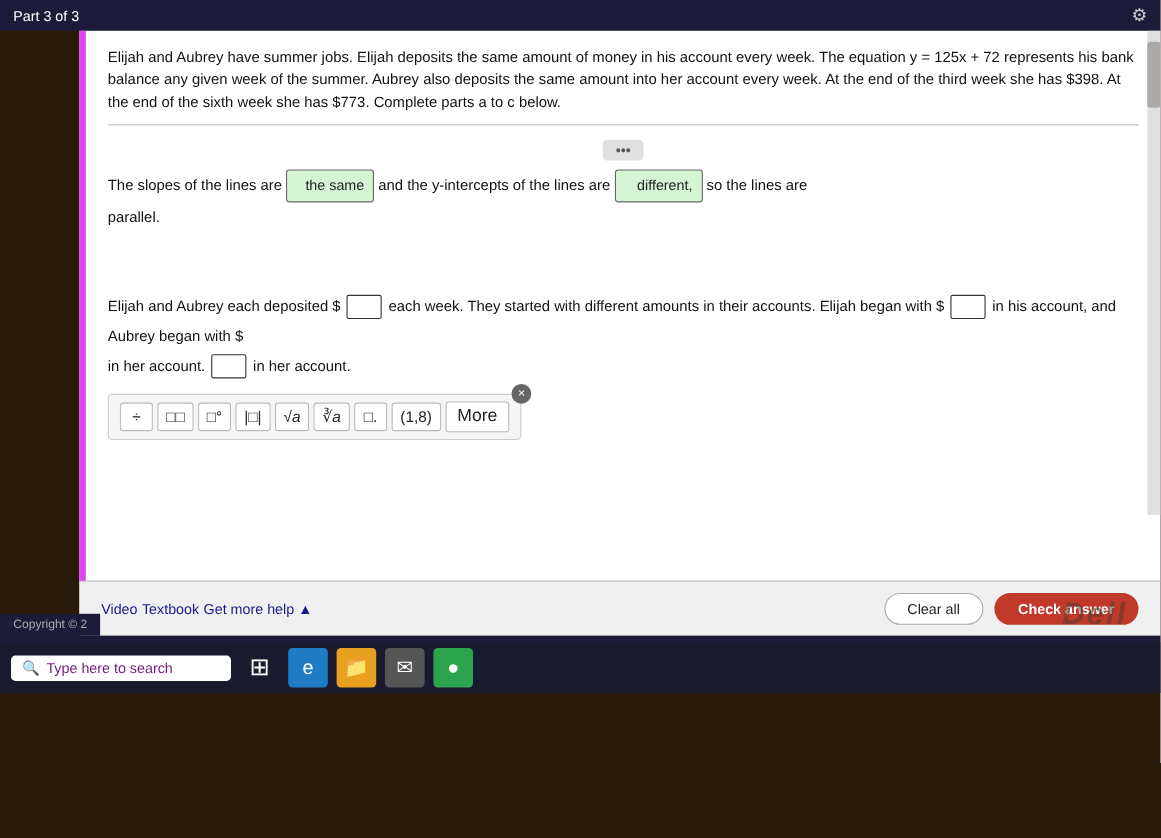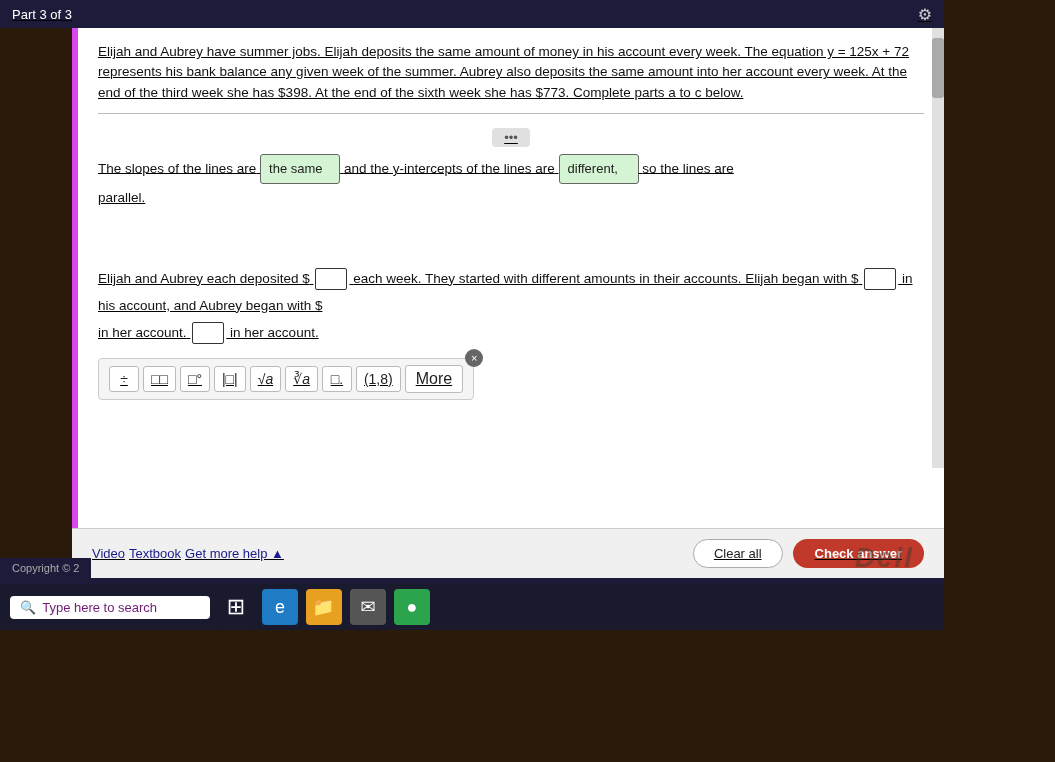--- a/index.html
+++ b/index.html
@@ -10,22 +10,21 @@
       height: 762px;
       overflow: hidden;
       position: relative;
     }
 
     .app-window {
       position: absolute;
       top: 0;
       left: 0;
       right: 12px;
-      width: 944px;
-      text-decoration: underline;
+      width: 1055px;
     }
 
     
     .header-row {
       background: #1c1c3a;
       height: 28px;
       display: flex;
       align-items: center;
       padding: 0 12px;
       gap: 20px;
@@ -121,21 +120,21 @@
     .inline-answer {
       display: inline-block;
       min-width: 80px;
       background: #d4f4d4;
       border: 1px solid #666;
       border-radius: 3px;
       padding: 1px 8px;
       font-size: 13px;
       color: #222;
       vertical-align: middle;
-      text-align: left;
+      text-align: right;
     }
 
     .inline-box {
       display: inline-block;
       min-width: 32px;
       height: 22px;
       background: #fff;
       border: 1px solid #333;
       border-radius: 2px;
       margin: 0 2px;

